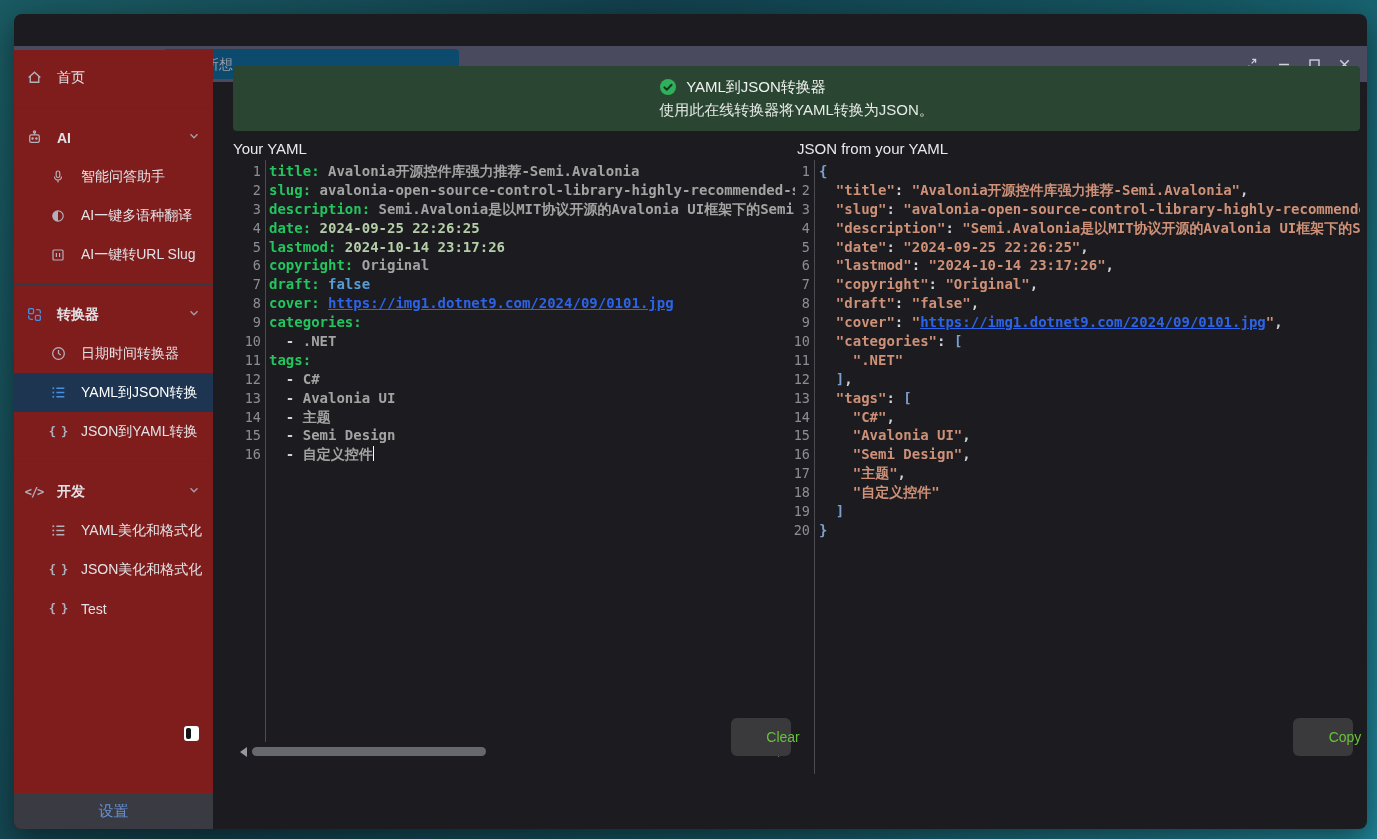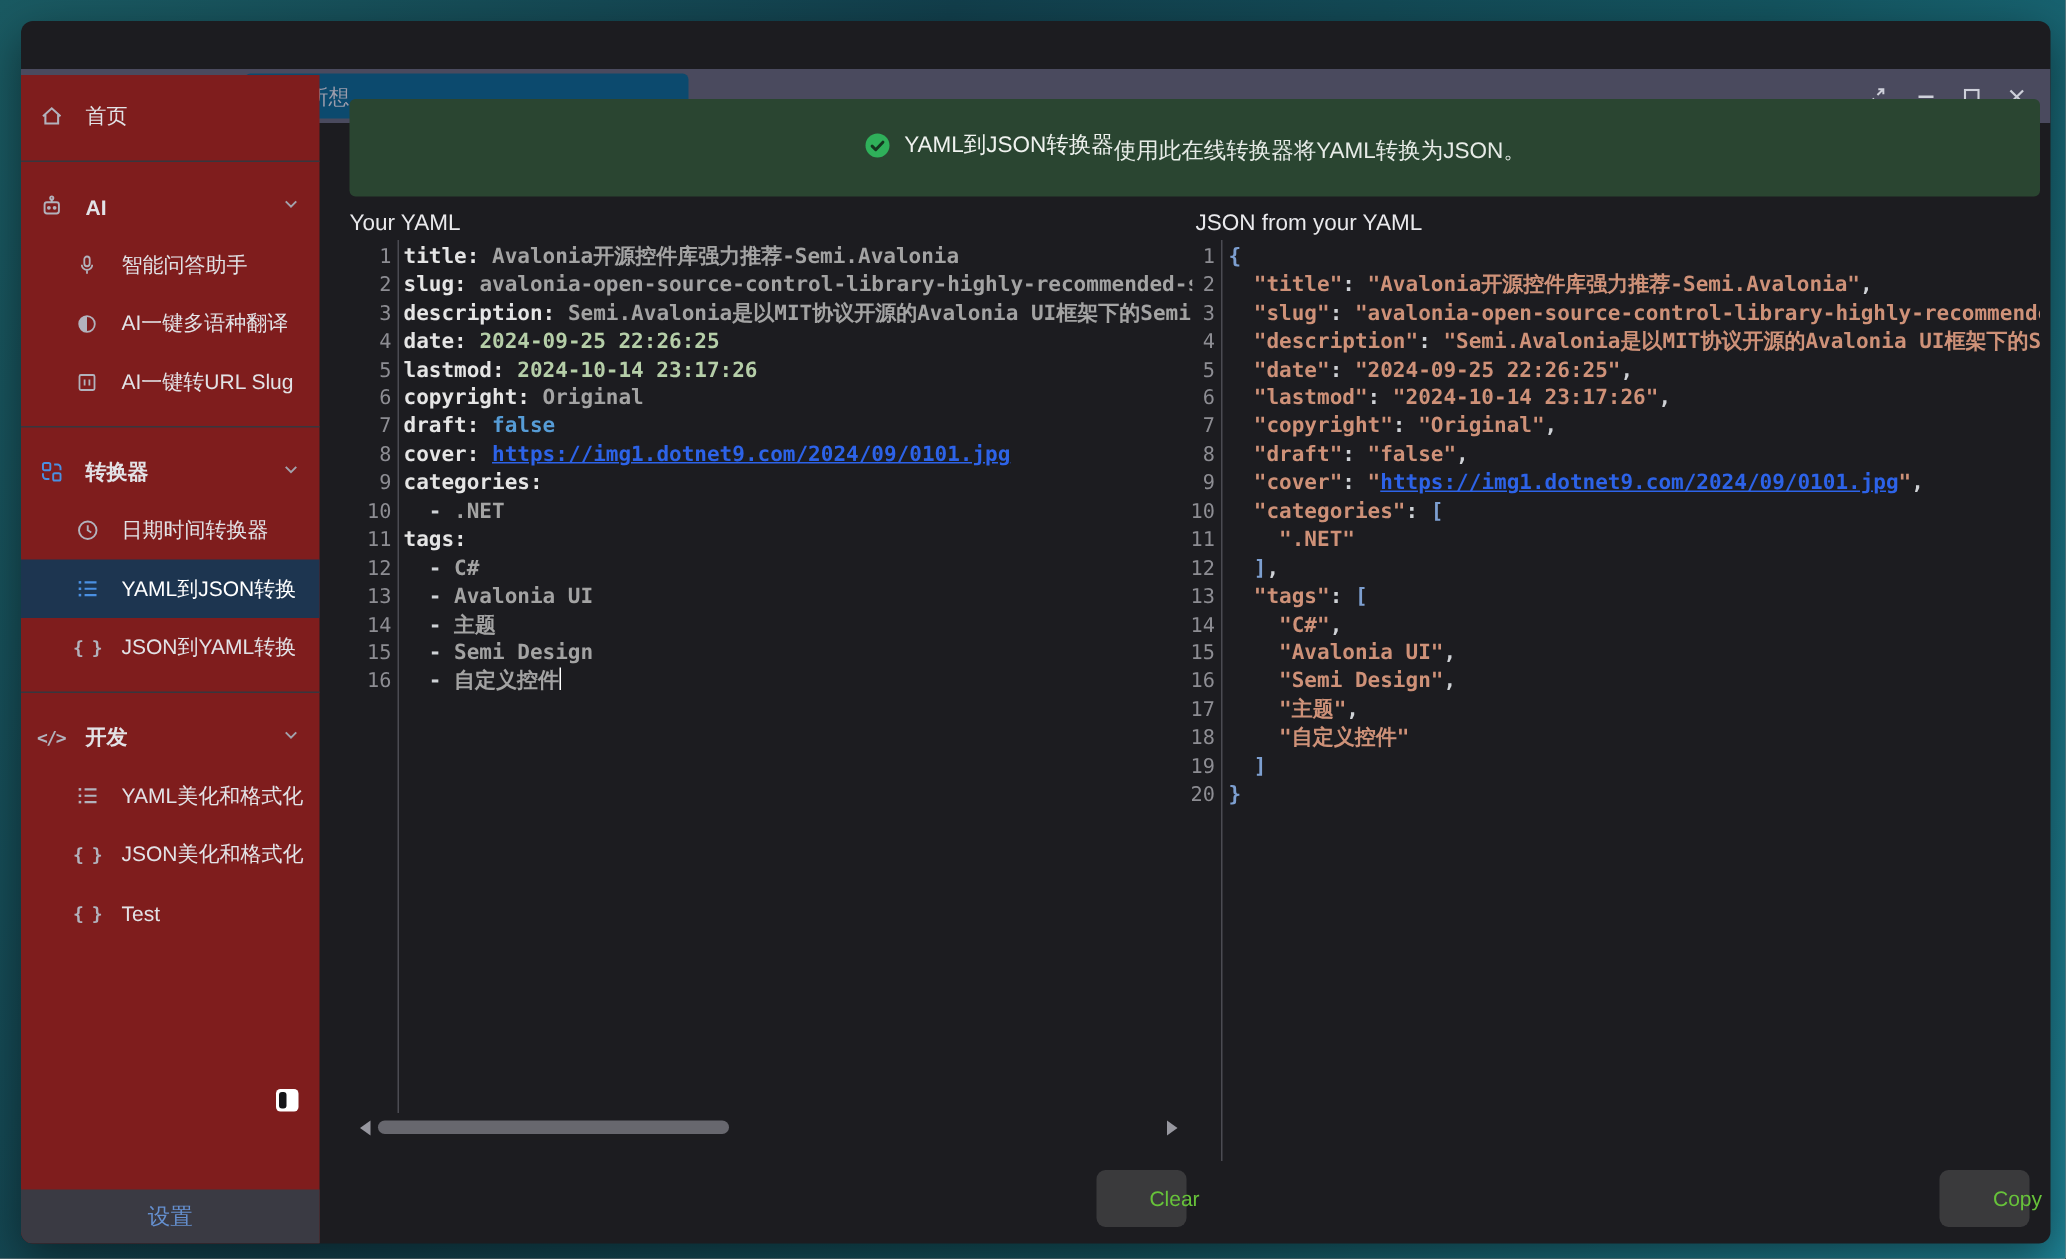--- a/index.html
+++ b/index.html
@@ -37,54 +37,54 @@
   .sb-row .chev { position:absolute; right:12px; color:#a2a2ac; }
   .sb-divider { height:21px; display:flex; align-items:center; }
   .sb-divider i { display:block; width:100%; height:1px; background:#37373e; }
   .collapse-btn { position:absolute; right:14px; bottom:88px; width:15px; height:15px; background:#ffffff; border-radius:3px; }
   .collapse-btn::before { content:""; position:absolute; left:2px; top:2px; width:5px; height:11px; background:#141417; border-radius:2px; }
   .sb-footer { position:absolute; left:0; bottom:0; width:100%; height:36px; background:#3a3a43; display:flex; align-items:center; justify-content:center; }
   .sb-footer .settings { color:#6590d0; font-size:15px; }
   
   .banner { position:absolute; left:219px; top:52px; width:1127px; height:65px; background:#2a4531; border-radius:4px;
     display:flex; align-items:center; justify-content:center; }
-  .banner-inner { display:flex; align-items:flex-start; }
+  .banner-inner { display:flex; flex-direction:column; align-items:flex-start; }
   .banner-row1 { display:flex; align-items:center; }
   .banner-title { margin-left:9px; color:#eff2ef; font-size:15px; }
   .banner-sub { margin-top:4px; color:#e7ebe7; font-size:15px; }
   .panel-header { position:absolute; top:126px; color:#e9e9ec; font-size:15px; }
   .ph-yaml { left:219px; } .ph-json { left:783px; }
   .editor { position:absolute; top:146px; display:flex; overflow:hidden;
     font-family:"DejaVu Sans Mono",monospace; font-size:14px; }
   .ed-yaml { left:219px; width:562px; height:582px; }
   .ed-json { left:779px; width:567px; height:614px; }
   .gutter { flex:0 0 auto; padding:2px 4px 0 0; border-right:1px solid #4b4b52; text-align:right; color:#8d8d93; font-size:13.5px; }
   .ed-yaml .gutter { width:33px; } .ed-json .gutter { width:22px; }
   .ln { height:18.9px; line-height:18.9px; }
   .codecol { flex:1 1 auto; padding:2px 0 0 3px; overflow:hidden; }
   .ed-json .codecol { padding-left:4px; }
   .code-line { height:18.9px; line-height:18.9px; white-space:pre; font-weight:700; }
-  .seg-k { color:#e5e5e5; }
+  .seg-k { color:#22c55e; }
   .seg-v { color:#a3a3a3; }
   .seg-n { color:#b5cea8; }
   .seg-b { color:#569cd6; }
   .seg-l { color:#2d63e8; text-decoration:underline; }
   .seg-p { color:#cfd2d6; }
   .seg-j { color:#ce9178; }
   .seg-br { color:#7d9fd0; }
   .seg-caret { display:inline-block; width:1.5px; height:15px; background:#ffffff; vertical-align:-2px; }
   
   .hscroll { position:absolute; left:226px; top:731px; width:545px; height:13px; display:flex; align-items:center; }
   .arr { width:0; height:0; border-top:5px solid transparent; border-bottom:5px solid transparent; }
   .arr-left { border-right:7px solid #97979f; }
   .arr-right { border-left:7px solid #97979f; margin-left:auto; }
   .track { position:absolute; left:12px; right:12px; top:2px; height:9px; }
   .thumb { position:absolute; left:0; top:0; width:234px; height:9px; background:#67676e; border-radius:5px; }
   
-  .btn { position:absolute; top:766px; width:60px; height:38px; background:#3a3a3c; border:none; border-radius:6px;
+  .btn { position:absolute; top:704px; width:60px; height:38px; background:#3a3a3c; border:none; border-radius:6px;
     color:#67c23a; font-size:14px; font-family:"Liberation Sans",sans-serif; display:flex; align-items:center; justify-content:center;padding-left:44px; }
   .btn-clear { left:717px; } .btn-copy { left:1279px; }
 </style>
 </head>
 <body>
 
 <div>
   <div class="window">
 
     <div class="titlebar">

